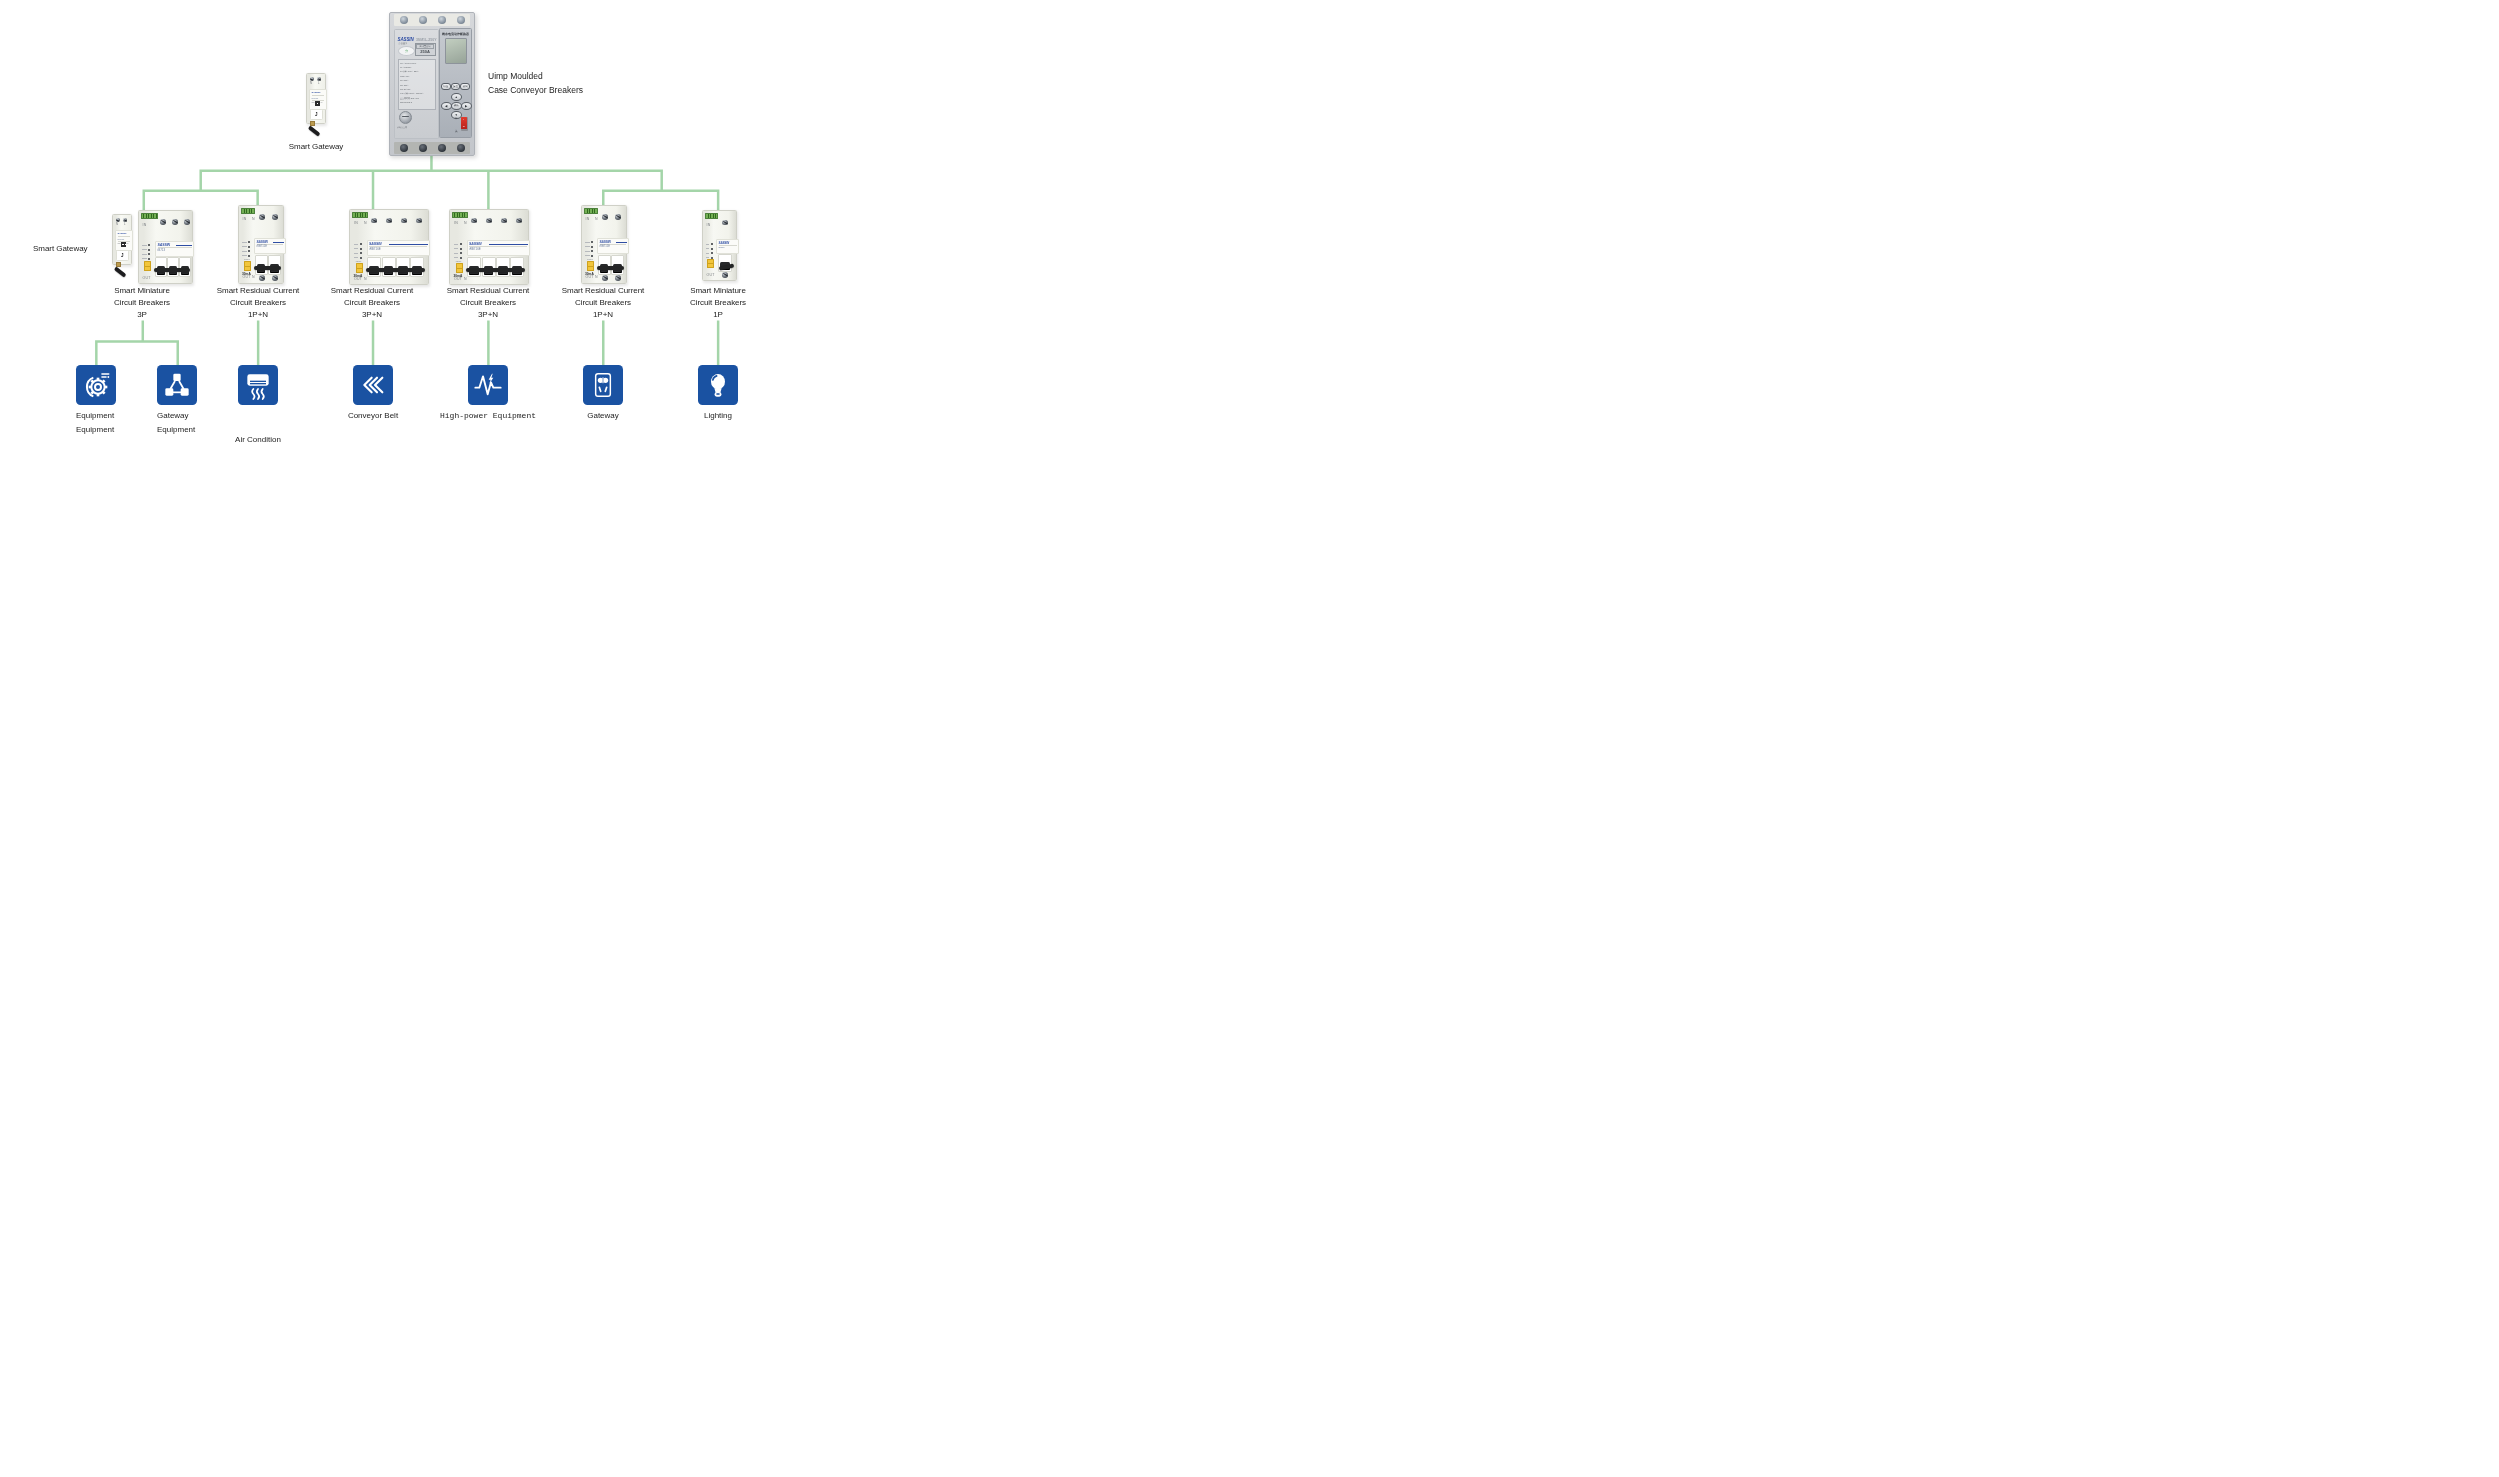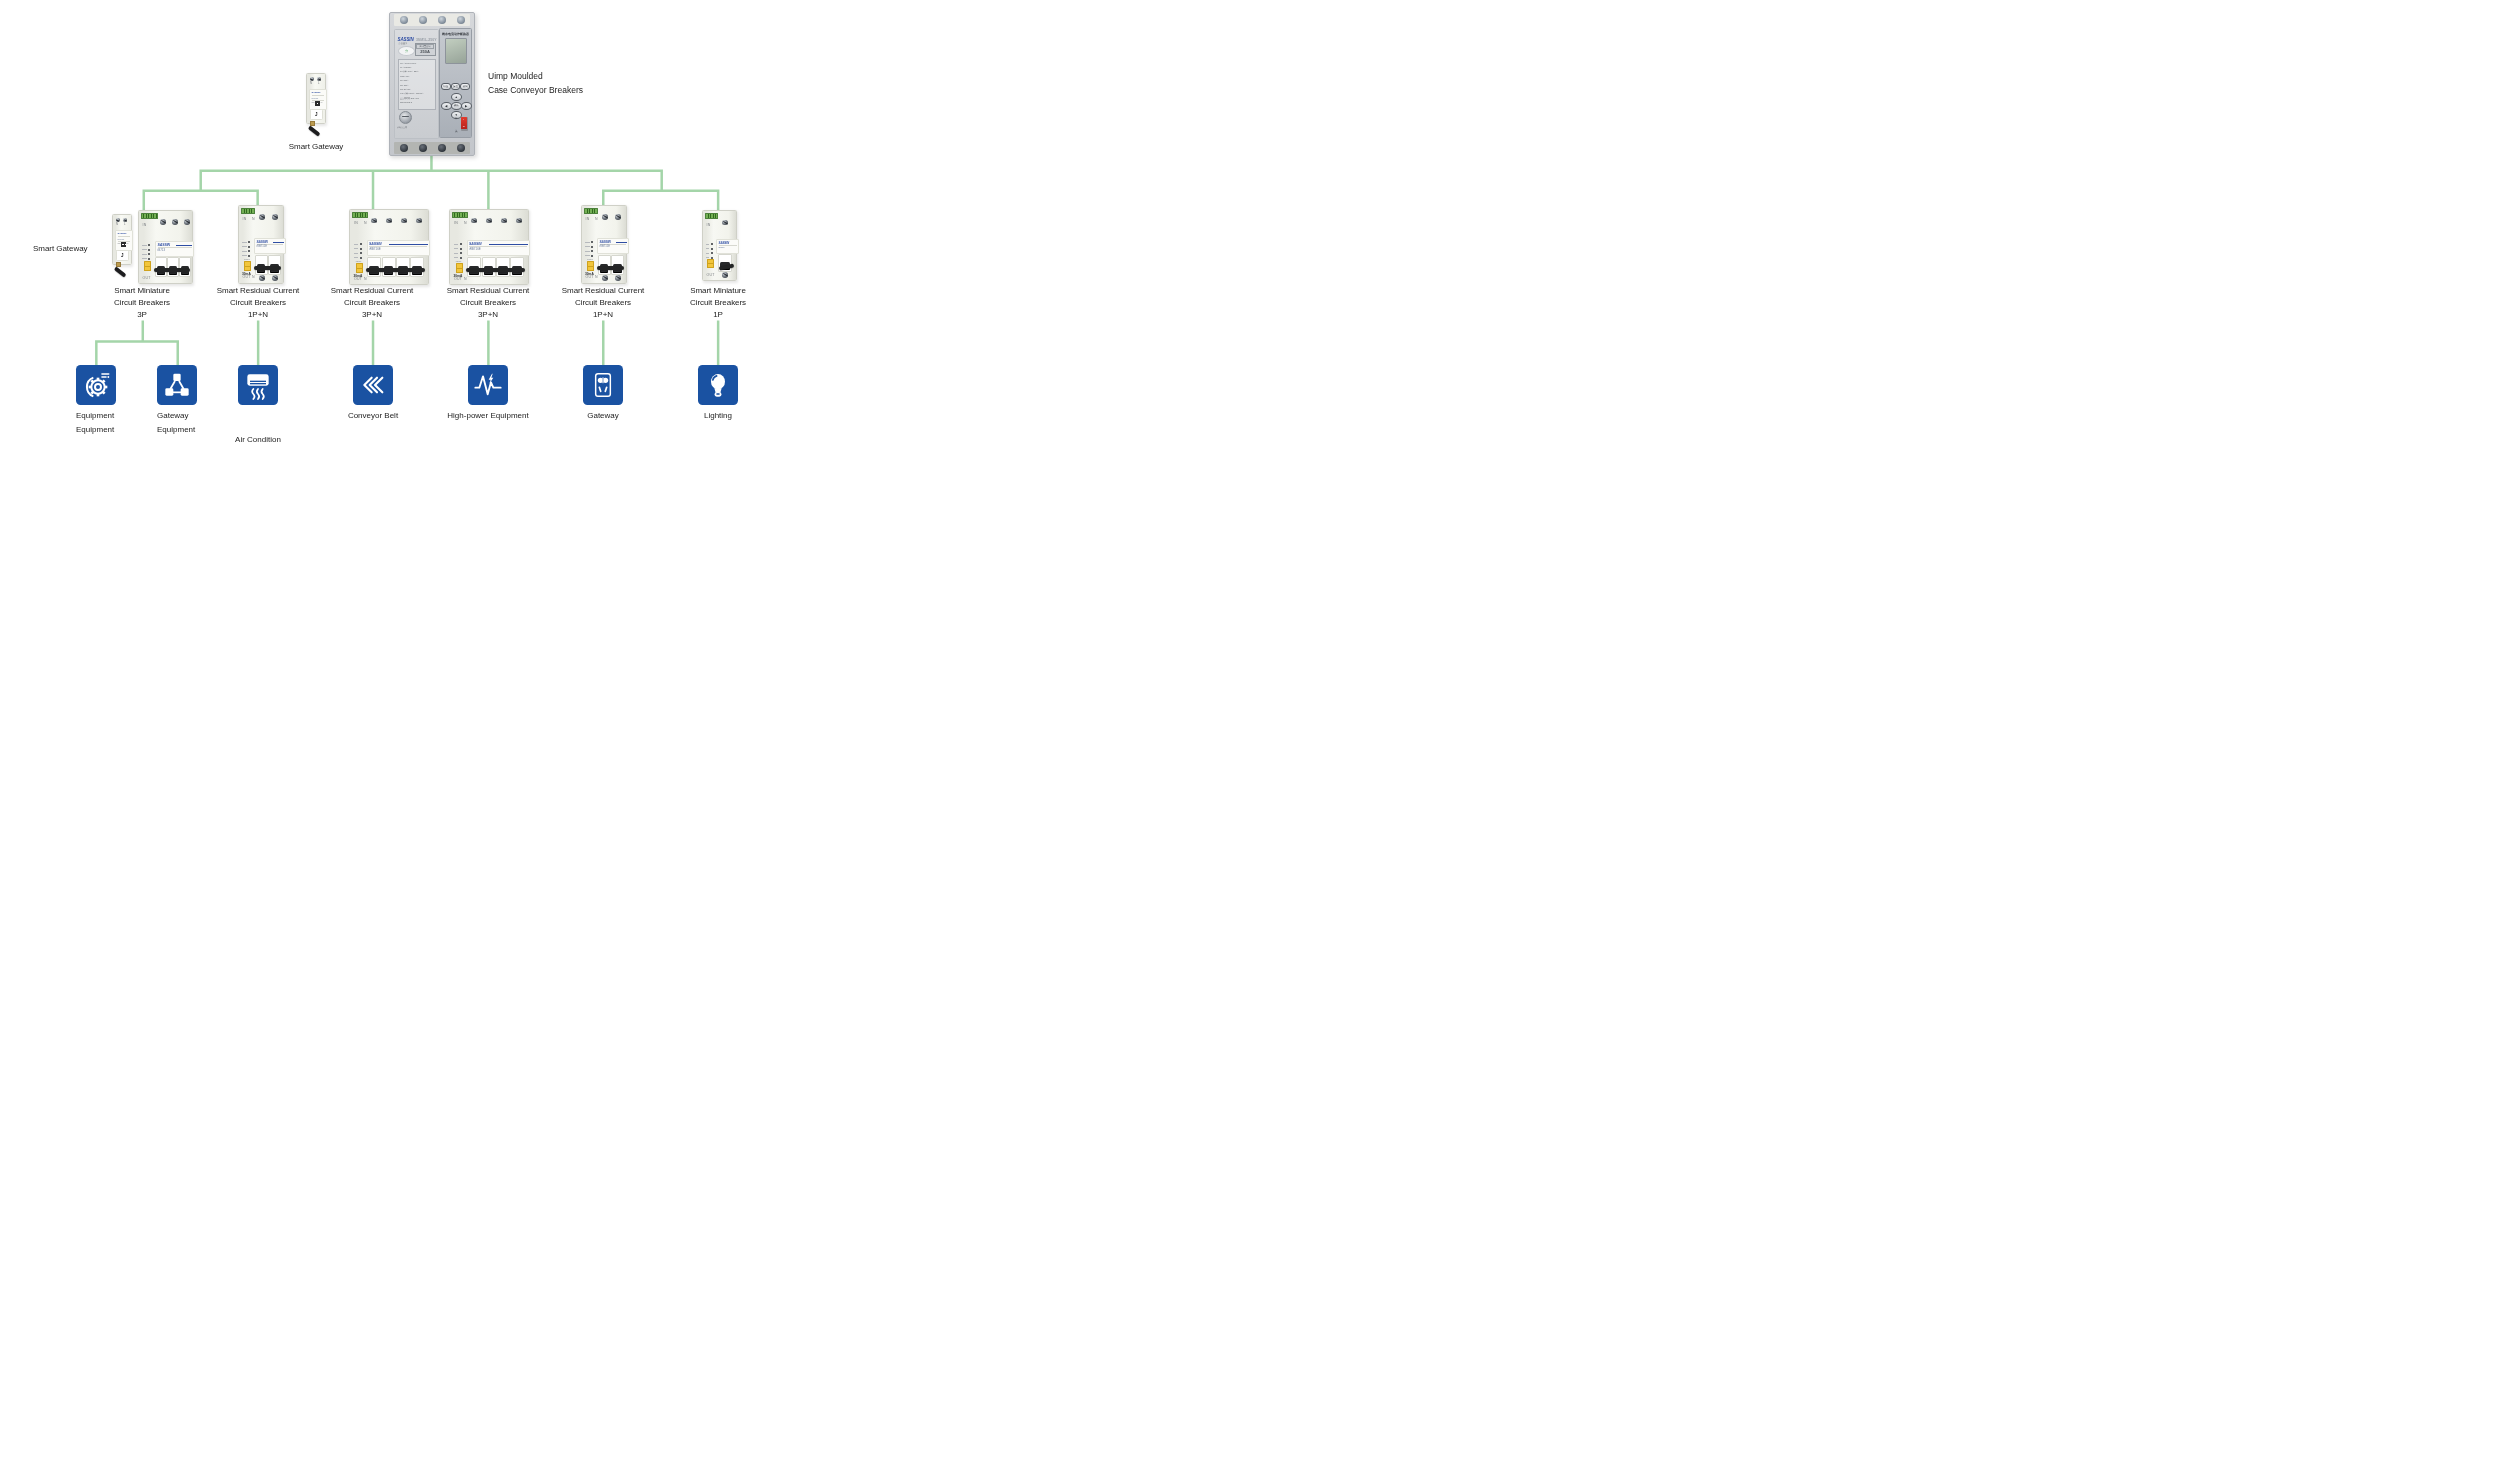--- a/index.html
+++ b/index.html
@@ -629,21 +629,21 @@
   <div class="eqlbl" style="left:157px;top:409px;">
     <div>Gateway</div>
       <div>Equipment</div>
   </div>
   <div class="eqlbl center" style="left:198px;top:409px;width:120px;margin-top:24px;">
     <div>Air Condition</div>
   </div>
   <div class="eqlbl center" style="left:313px;top:409px;width:120px;">
     <div>Conveyor Belt</div>
   </div>
-  <div class="eqlbl center" style="left:418px;top:409px;width:140px;">
+  <div class="eqlbl center" style="left:418px;top:409px;width:140px;font-family:Liberation Mono, monospace;">
     <div>High-power Equipment</div>
   </div>
   <div class="eqlbl center" style="left:543px;top:409px;width:120px;">
     <div>Gateway</div>
   </div>
   <div class="eqlbl center" style="left:658px;top:409px;width:120px;">
     <div>Lighting</div>
   </div>
 
 </div>

